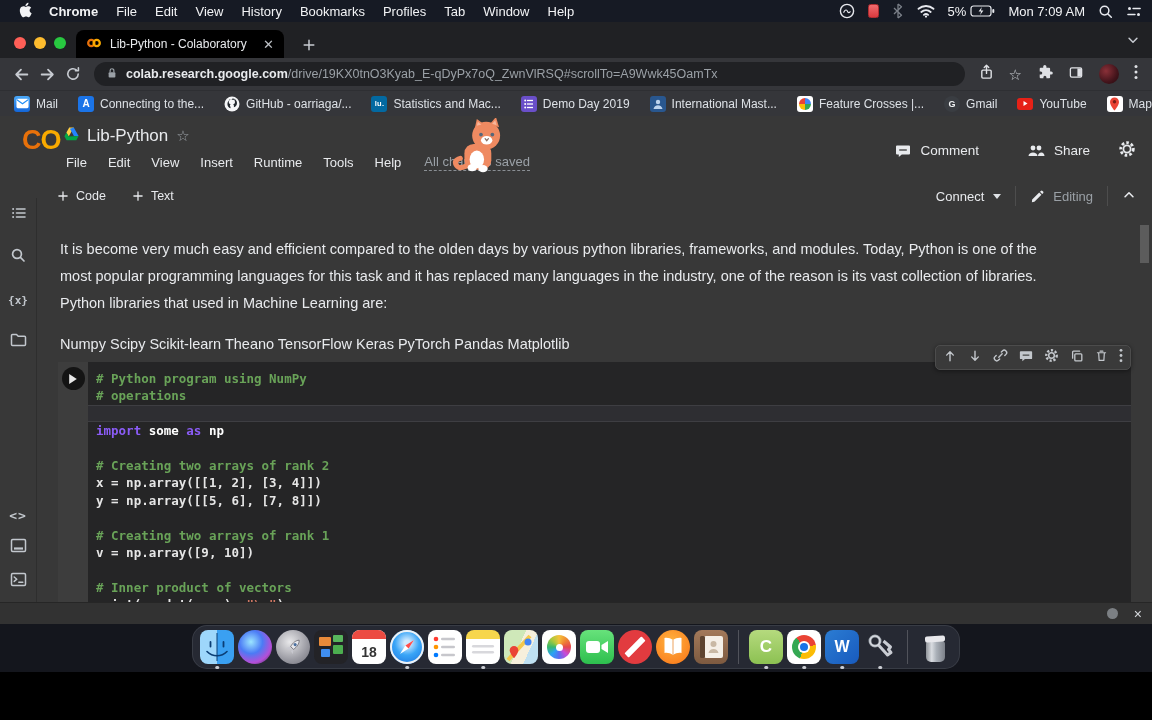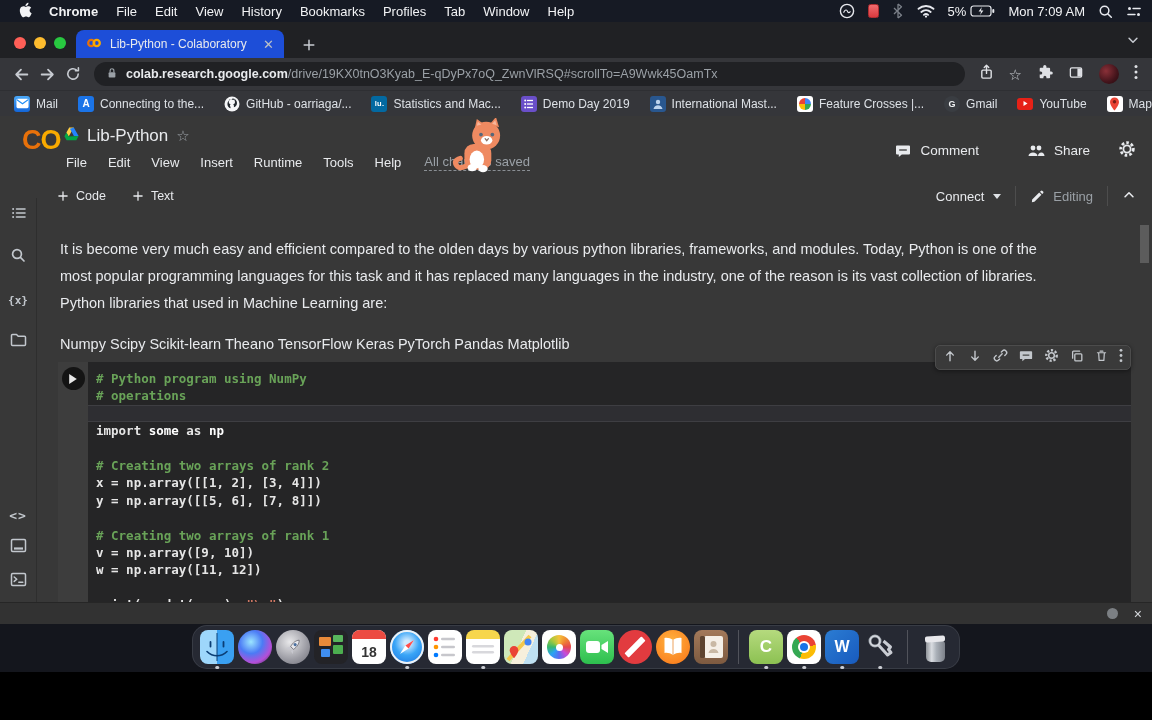--- a/index.html
+++ b/index.html
@@ -17,21 +17,21 @@
   .status svg{display:block;}
   .st-battery{display:flex;align-items:center;gap:4px;}
   .clock{font-size:13px;white-space:nowrap;}
   .red-panel{width:11px;height:14px;border-radius:2.5px;background:linear-gradient(180deg,#ef6b6e,#d93a3f);border:1px solid #b02d31;}
 
   
   .tabstrip{position:absolute;top:22px;left:0;right:0;height:36px;background:#202124;}
   .traffic{position:absolute;top:15px;left:14px;display:flex;gap:8px;}
   .light{width:12px;height:12px;border-radius:50%;}
   .light.red{background:#ff5f57;}.light.yellow{background:#febc2e;}.light.green{background:#28c840;}
-  .tab{position:absolute;left:76px;top:8px;width:208px;height:28px;background:#1d4ed8;
+  .tab{position:absolute;left:76px;top:8px;width:208px;height:28px;background:#000000;
     border-radius:8px 8px 0 0;display:flex;align-items:center;padding:0 10px;color:#e8eaed;font-size:12px;gap:8px;}
   .tab-title{flex:1;white-space:nowrap;overflow:hidden;}
   .tab-close{color:#bdc1c6;font-size:13px;}
   .newtab{position:absolute;left:298px;top:12px;width:22px;height:22px;color:#c7cbd1;display:flex;align-items:center;justify-content:center;}
   .win-chev{position:absolute;right:12px;top:11px;color:#c7cbd1;}
 
   
   .chrome-toolbar{position:absolute;top:58px;left:0;right:0;height:32px;background:#35363a;display:flex;align-items:center;padding:0 8px;}
   .navbtn{width:26px;height:26px;display:flex;align-items:center;justify-content:center;color:#c7cbd1;}
   .omnibox{flex:1;height:24px;background:#202124;border-radius:13px;margin:7px 8px;display:flex;align-items:center;padding:0 12px;gap:8px;
@@ -92,21 +92,21 @@
 
   .cell{position:absolute;left:21px;right:21px;top:150px;bottom:-2px;display:flex;background:#252526;}
   .gutter{width:30px;background:#3d3d3d;flex:none;display:flex;justify-content:center;}
   .playbtn{width:23px;height:23px;border-radius:50%;background:#141414;margin-top:5px;display:flex;align-items:center;justify-content:center;}
   .editor{flex:1;padding-top:8px;font-family:"DejaVu Sans Mono",monospace;font-size:12.5px;font-weight:600;overflow:hidden;}
   .code-line{height:17.4px;line-height:17.4px;padding-left:8px;white-space:pre;}
   .code-line.hl{background:#2e2e32;border-top:1px solid #3e3e42;border-bottom:1px solid #3e3e42;}
   .tok-plain{color:#e6e6e6;}
   .tok-bold{color:#ffffff;font-weight:700;}
   .tok-comment{color:#69a358;}
-  .tok-keyword{color:#e5e5e5;}
+  .tok-keyword{color:#8b5cf6;}
   .tok-string{color:#cf7763;}
 
   .cell-toolbar{position:absolute;right:21px;top:133px;height:25px;background:#3a3a3a;border:1px solid #4c4c4c;border-radius:5px;
     display:flex;align-items:center;padding:0 7px;gap:11px;color:#c3c7cc;z-index:5;box-shadow:0 1px 4px rgba(0,0,0,.45);}
   .ct-btn{display:flex;align-items:center;justify-content:center;}
 
   .statusbar{position:absolute;left:0;right:0;bottom:0;height:22px;background:#323232;border-top:1px solid #262626;
     display:flex;align-items:center;justify-content:flex-end;gap:16px;padding:0 10px;}
   .status-dot{width:11px;height:11px;border-radius:50%;background:#8f9398;opacity:.8;}
   .status-close{color:#d6d9dd;font-size:14px;line-height:1;}
@@ -578,22 +578,22 @@
             <div class="code-line"><span class="tok-comment"># operations</span></div>
             <div class="code-line hl"></div>
             <div class="code-line"><span class="tok-keyword">import</span><span class="tok-plain"> </span><span class="tok-bold">some</span><span class="tok-plain"> </span><span class="tok-keyword">as</span><span class="tok-plain"> </span><span class="tok-bold">np</span></div>
             <div class="code-line"></div>
             <div class="code-line"><span class="tok-comment"># Creating two arrays of rank 2</span></div>
             <div class="code-line"><span class="tok-plain">x = np.array([[1, 2], [3, 4]])</span></div>
             <div class="code-line"><span class="tok-plain">y = np.array([[5, 6], [7, 8]])</span></div>
             <div class="code-line"></div>
             <div class="code-line"><span class="tok-comment"># Creating two arrays of rank 1</span></div>
             <div class="code-line"><span class="tok-plain">v = np.array([9, 10])</span></div>
-            <div class="code-line"><span class="tok-plain">w = np.array([11, 12])</span></div>
             <div class="code-line"></div>
+            <div class="code-line"><span class="tok-comment"># Inner product of vectors</span></div>
             <div class="code-line"><span class="tok-plain">print(np.dot(v, w), </span><span class="tok-string">"\n"</span><span class="tok-plain">)</span></div>
           </div>
       </div>
     </div>
 
     <div class="statusbar">
       <span class="status-dot"></span>
       <span class="status-close">×</span>
     </div>
   </div>

